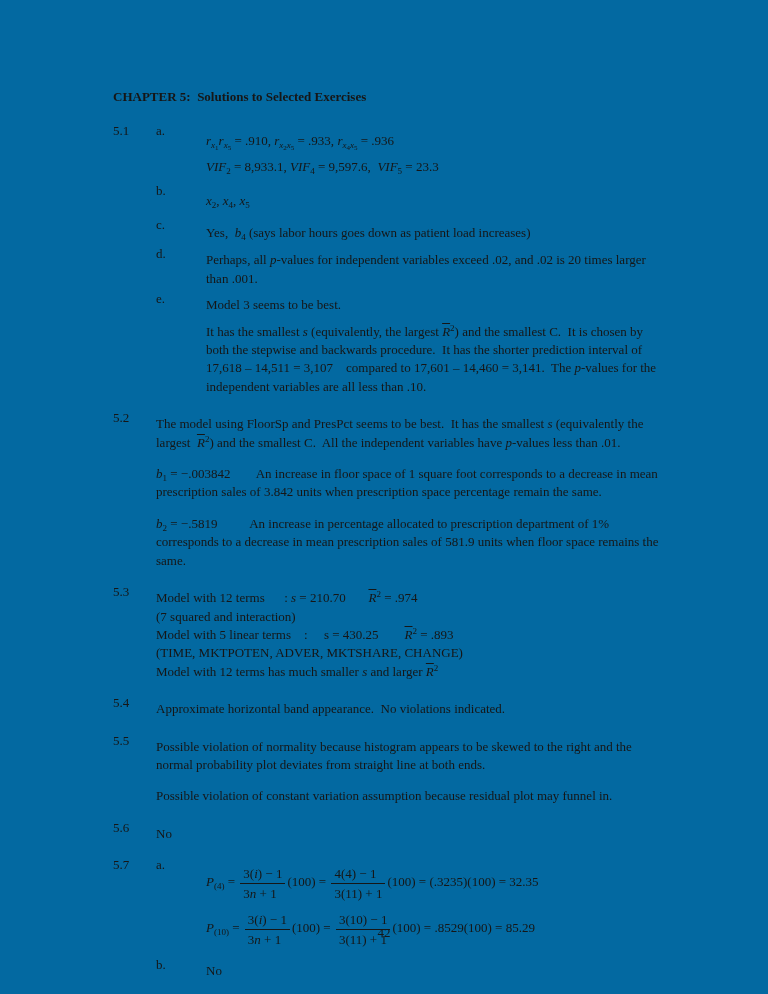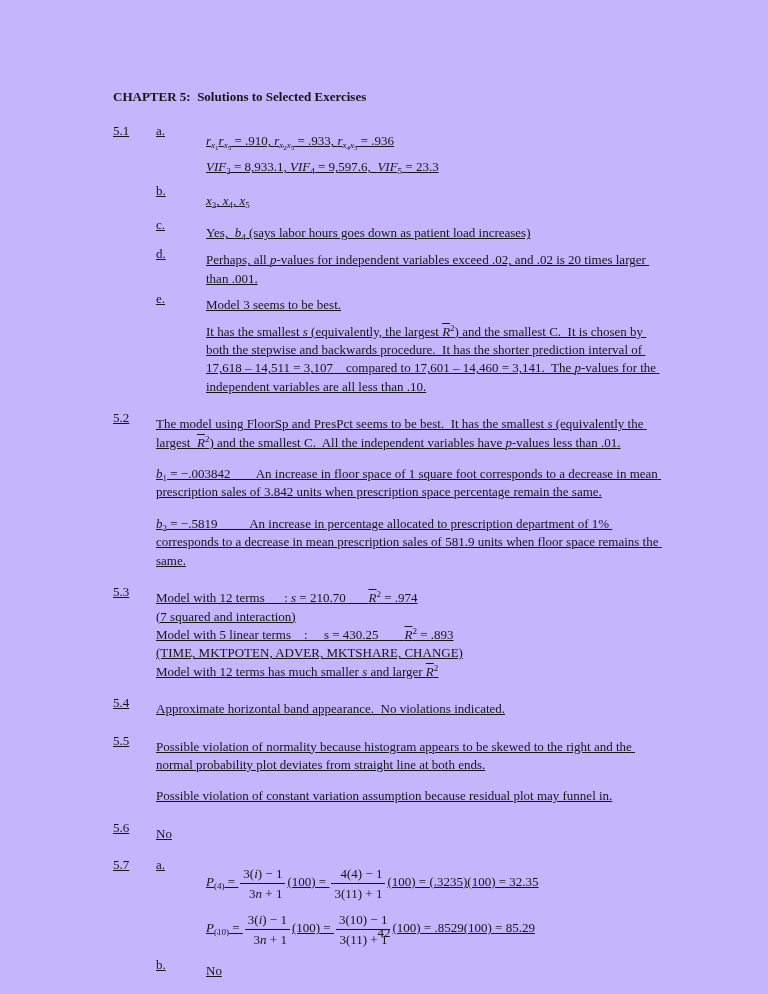--- a/index.html
+++ b/index.html
@@ -1,39 +1,39 @@
 <!DOCTYPE html>
 <html><head>
 <meta charset="utf-8">
 <style>
   html,body{margin:0;padding:0;background:#ffffff;}
   .page{
     position:relative;
     width:768px;height:994px;
-    background:#c4b5fd;
+    background:#0369a1;
     font-family:"Liberation Serif","DejaVu Serif",serif;
     font-size:13px;line-height:18.4px;color:#161616;
     overflow:hidden;
   }
   .content{position:absolute;left:113px;top:88px;width:548px;}
   .title{font-weight:bold;margin-bottom:16px;white-space:pre-wrap;}
   .section{margin-bottom:13px;}
-  .row{display:flex;align-items:flex-start;margin-bottom:2px;text-decoration:underline;}
+  .row{display:flex;align-items:flex-start;margin-bottom:2px;}
   .col-num{width:43px;flex:none;}
   .col-letter{width:50px;flex:none;}
   .body{flex:1;min-width:0;margin-top:6px;}
   .para,.line{white-space:pre-wrap;}
   .mathline{white-space:pre-wrap;line-height:26px;}
   .mathline-sm{white-space:pre-wrap;line-height:21px;}
   i{font-style:italic;}
   sub{font-size:9px;line-height:0;vertical-align:-3px;}
   sup{font-size:9px;line-height:0;vertical-align:5px;}
   .ss{font-size:7px;line-height:0;vertical-align:-2px;}
   .rbar{font-style:italic;text-decoration:overline;}
-  .frac{display:inline-block;vertical-align:middle;text-align:right;margin:0 2px;}
+  .frac{display:inline-block;vertical-align:middle;text-align:left;margin:0 2px;}
   .frac .fnum{display:block;border-bottom:1px solid #161616;padding:0 3px 1px;line-height:17px;}
   .frac .fden{display:block;padding:1px 3px 0;line-height:17px;}
   .fracline{white-space:pre-wrap;margin-bottom:6px;line-height:40px;}
   .fracline .frac{line-height:17px;}
   .gap-top{margin-top:13px;}
   .pageno{position:absolute;left:0;top:924px;width:768px;text-align:center;}
 </style>
 </head>
 <body>
 

